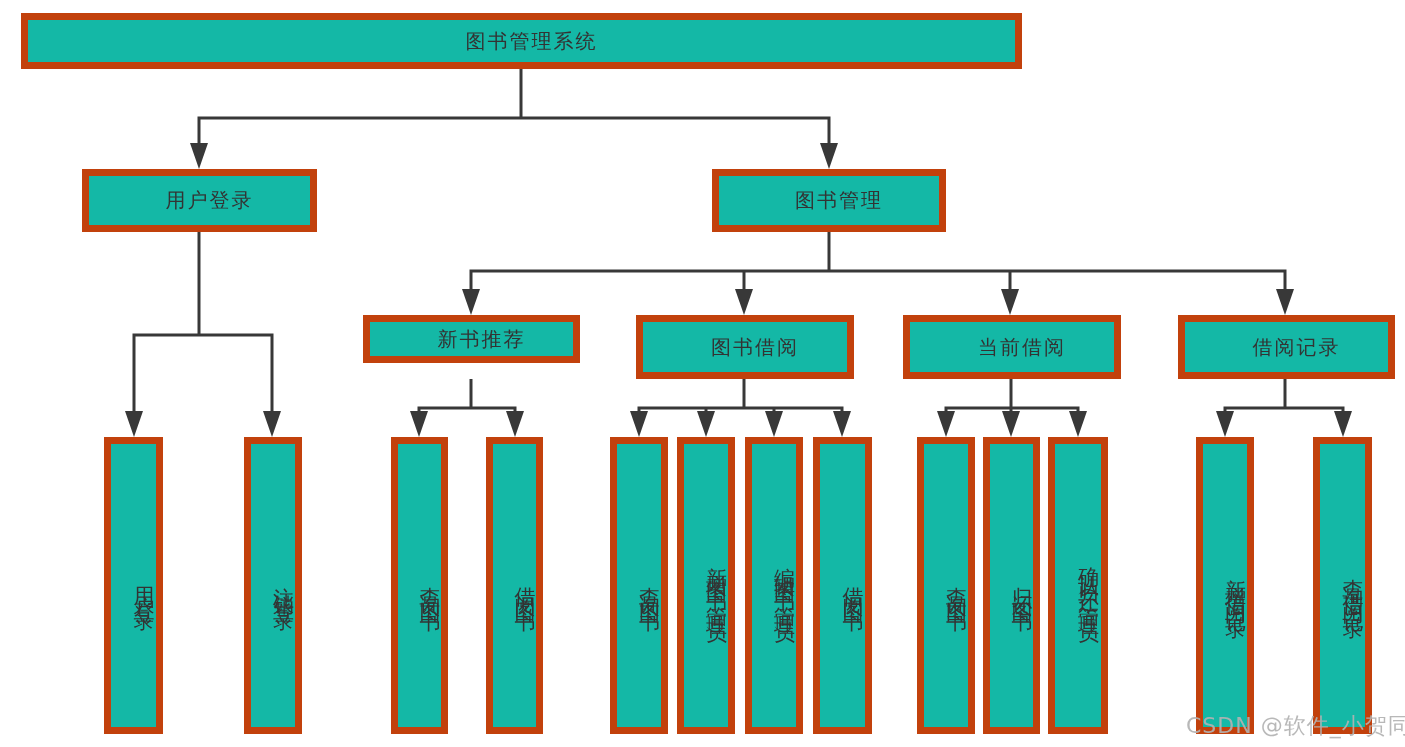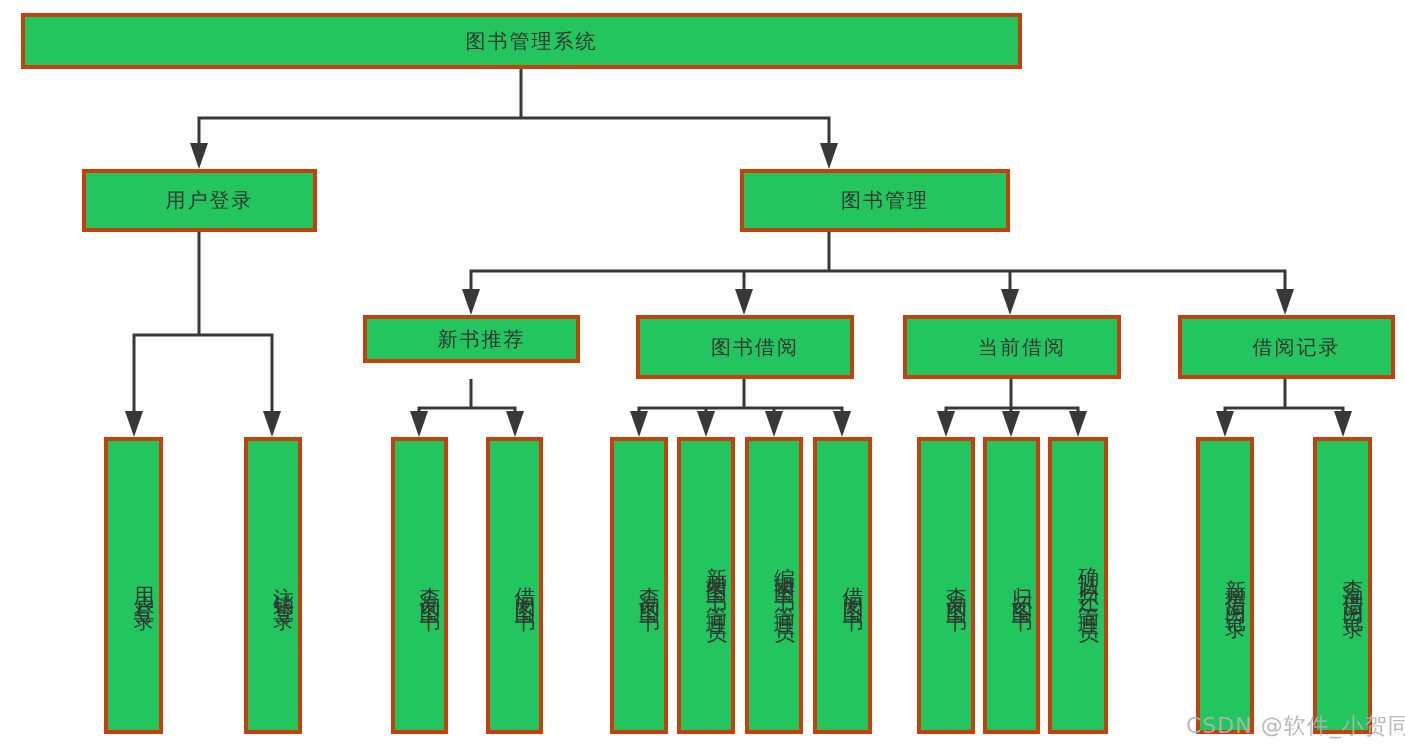--- a/index.html
+++ b/index.html
@@ -15,22 +15,22 @@
     position: absolute;
     left: 0; top: 0;
     width: 1405px; height: 747px;
     z-index: 1;
   }
   .wires path.line { stroke: #383838; stroke-width: 3; fill: none; }
   .wires path.arrow { fill: #383838; stroke: none; }
   .node {
     position: absolute;
     box-sizing: border-box;
-    border: 4px solid #c2410c;
-    background: #22c55e;
+    border: 7px solid #c2410c;
+    background: #14b8a6;
     color: #333333;
     display: flex;
     align-items: center;
     justify-content: center;
     z-index: 2;
     padding-left: 20px;
   }
   .h-node {
     font-size: 20px;
     letter-spacing: 2px;
@@ -104,21 +104,21 @@
 
     <path class="line" d="M1285 379 V408"></path>
     <path class="line" d="M1225 413 V408 H1343 V413"></path>
     <path class="arrow" d="M1216 411 H1234 L1225 437 Z"></path>
     <path class="arrow" d="M1334 411 H1352 L1343 437 Z"></path>
   </svg>
 
   <div class="node h-node" style="left:21px; top:13px; width:1001px; height:56px;">图书管理系统</div>
 
   <div class="node h-node" style="left:82px; top:169px; width:235px; height:63px;">用户登录</div>
-  <div class="node h-node" style="left:712px; top:169px; width:270px; height:63px;margin-left:28px;">图书管理</div>
+  <div class="node h-node" style="left:712px; top:169px; width:234px; height:63px;">图书管理</div>
 
   <div class="node h-node" style="left:363px; top:315px; width:217px; height:48px;">新书推荐</div>
   <div class="node h-node" style="left:903px; top:315px; width:218px; height:64px;">当前借阅</div>
   <div class="node h-node" style="left:636px; top:315px; width:218px; height:64px;">图书借阅</div>
   <div class="node h-node" style="left:1178px; top:315px; width:217px; height:64px;">借阅记录</div>
 
   <div class="node v-node" style="left:104px; top:437px; width:59px; height:297px;">用户登录</div>
   <div class="node v-node" style="left:244px; top:437px; width:58px; height:297px;">注销登录</div>
 
   <div class="node v-node" style="left:391px; top:437px; width:57px; height:297px;">查询图书</div>

